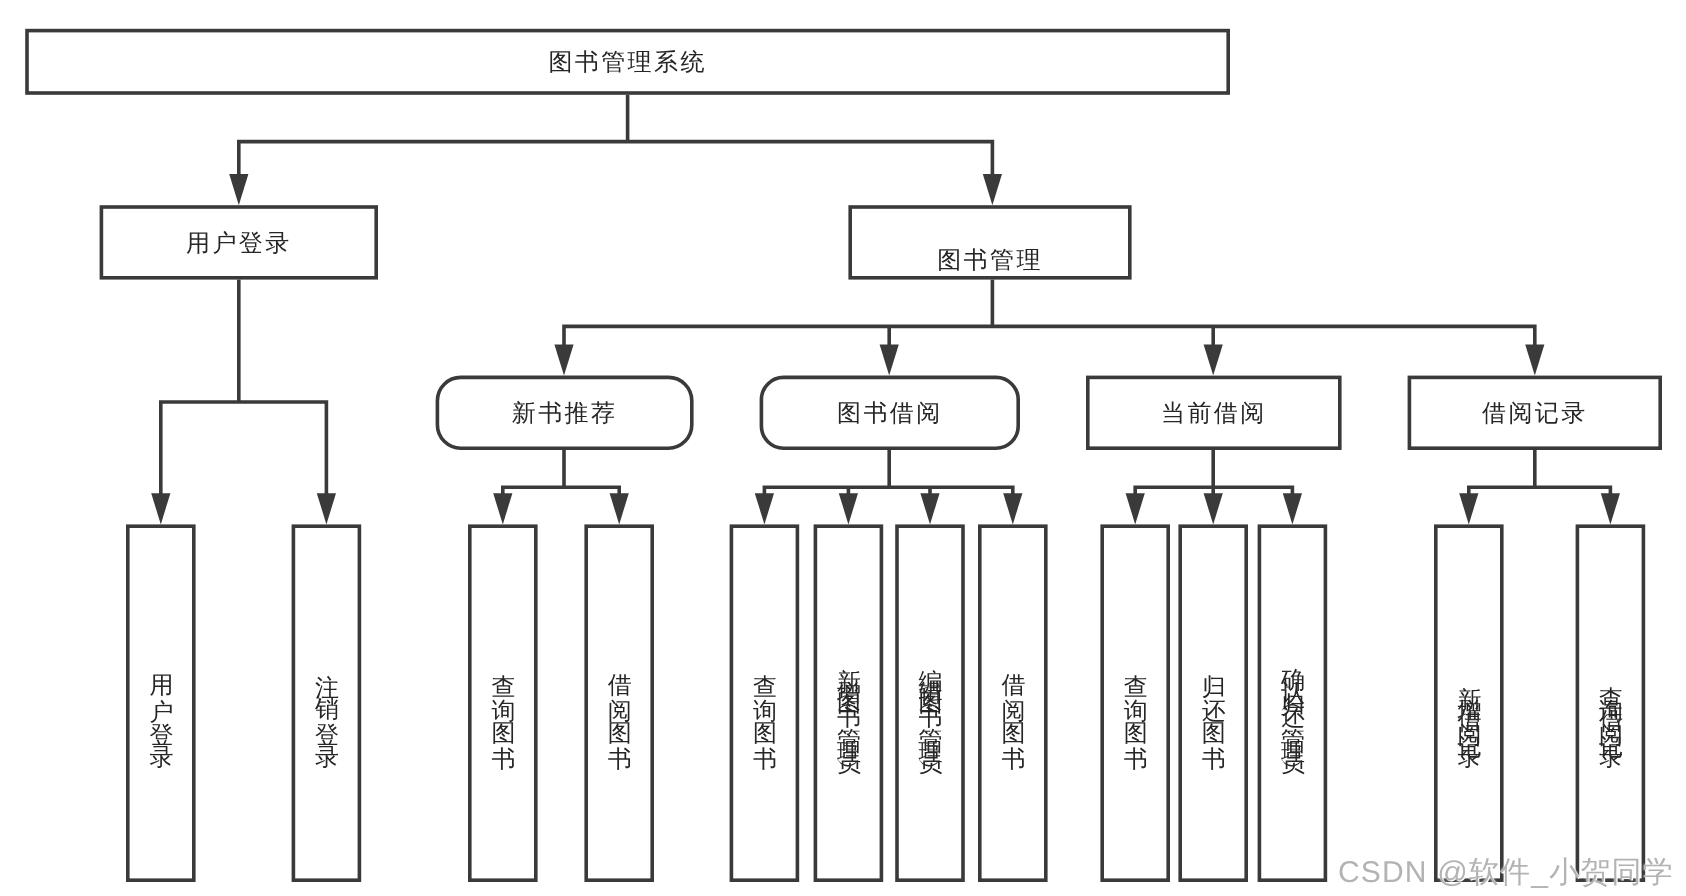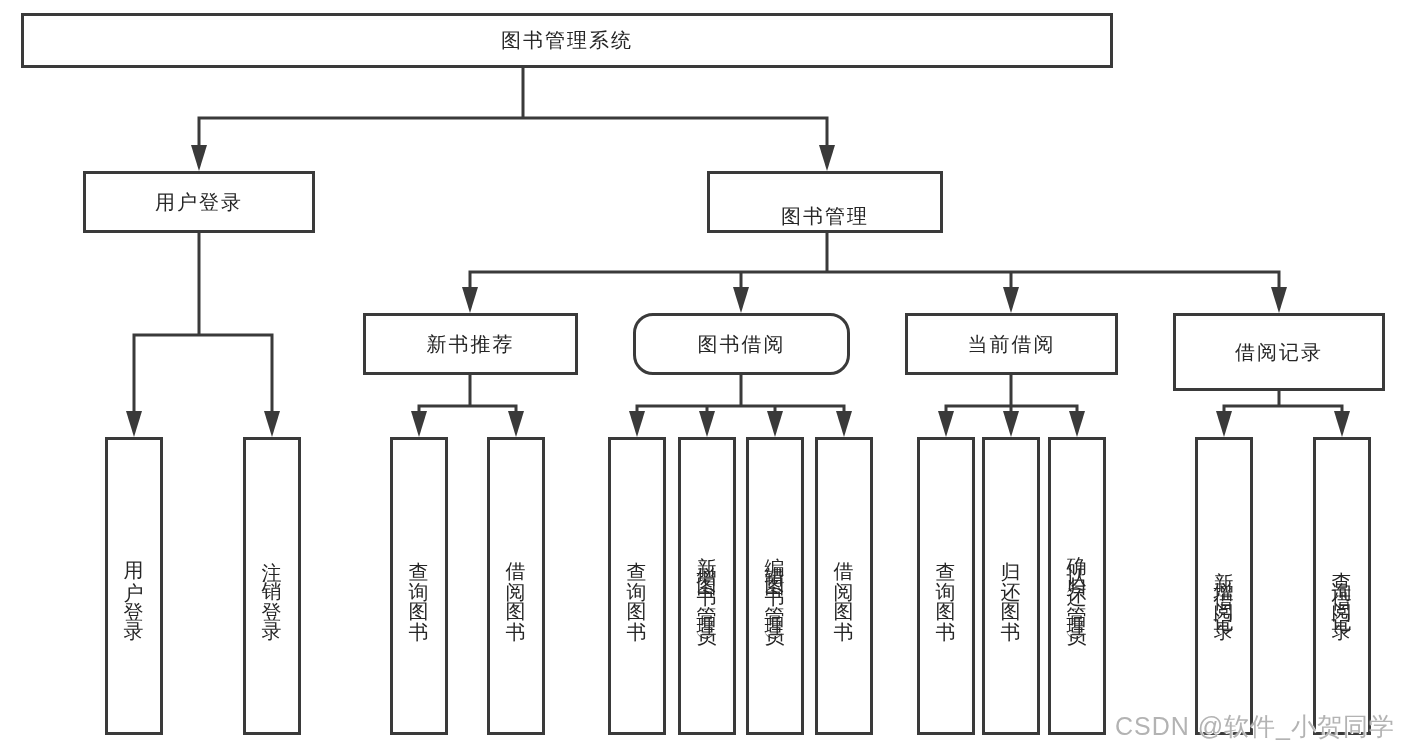--- a/index.html
+++ b/index.html
@@ -93,41 +93,41 @@
     <path class="cline" d="M1011 375 V406 M946 406 H1077 M946 406 V412 M1011 406 V412 M1077 406 V412"></path>
     <polygon class="carrow" points="938,411 954,411 946,437"></polygon>
     <polygon class="carrow" points="1003,411 1019,411 1011,437"></polygon>
     <polygon class="carrow" points="1069,411 1085,411 1077,437"></polygon>
 
     <path class="cline" d="M1279 375 V406 M1224 406 H1342 M1224 406 V412 M1342 406 V412"></path>
     <polygon class="carrow" points="1216,411 1232,411 1224,437"></polygon>
     <polygon class="carrow" points="1334,411 1350,411 1342,437"></polygon>
   </svg>
 
-  <div class="node" style="left:21px;top:13px;width:1092px;height:55px;align-items:center;">
+  <div class="node" style="left:21px;top:24px;width:1004px;height:55px;align-items:center;">
     <span class="h-label">图书管理系统</span>
   </div>
 
   <div class="node" style="left:83px;top:171px;width:232px;height:62px;">
     <span class="h-label">用户登录</span>
   </div>
   <div class="node" style="left:707px;top:171px;width:236px;height:62px;align-items:flex-end;">
     <span class="h-label">图书管理</span>
   </div>
 
-  <div class="node" style="left:363px;top:313px;width:215px;height:62px;">
+  <div class="node" style="left:363px;top:313px;width:215px;height:62px;border-radius:21px;">
     <span class="h-label">新书推荐</span>
   </div>
   <div class="node" style="left:633px;top:313px;width:217px;height:62px;border-radius:20px;">
     <span class="h-label">图书借阅</span>
   </div>
   <div class="node" style="left:905px;top:313px;width:213px;height:62px;text-align:right;">
     <span class="h-label">当前借阅</span>
   </div>
-  <div class="node" style="left:1173px;top:313px;width:212px;height:78px;">
+  <div class="node" style="left:1173px;top:313px;width:212px;height:62px;">
     <span class="h-label">借阅记录</span>
   </div>
 
   <div class="node leaf" style="left:105px;top:437px;width:58px;height:298px;">
     <span class="v-label" style="letter-spacing: 20px;">用户登录</span>
   </div>
   <div class="node leaf" style="left:243px;top:437px;width:58px;height:298px;">
     <span class="v-label" style="letter-spacing: 20px;">注销登录</span>
   </div>
 

